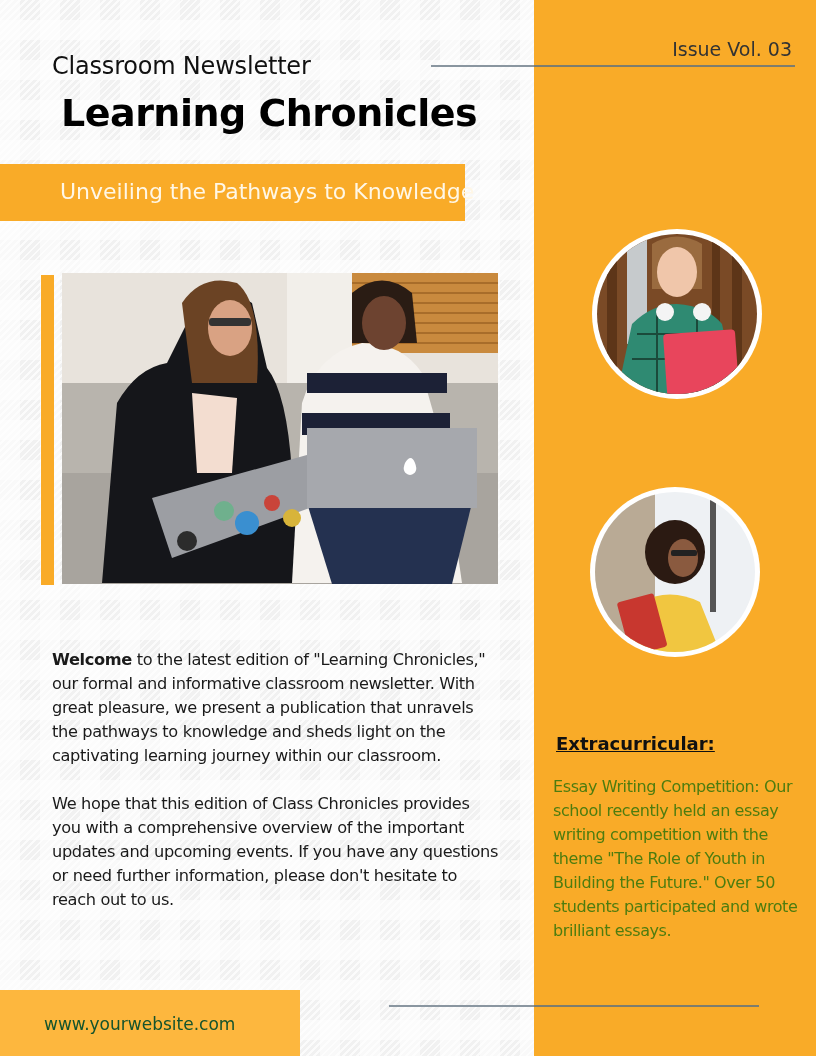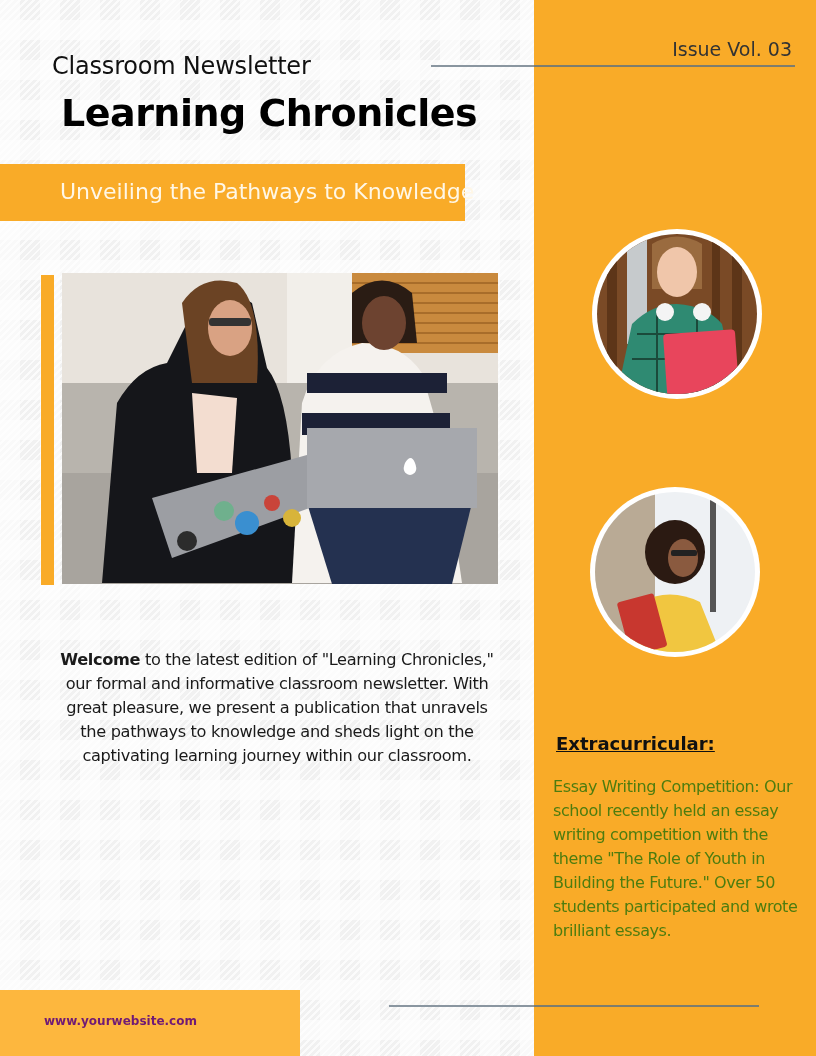--- a/index.html
+++ b/index.html
@@ -36,33 +36,33 @@
   }
   .circle-wrap {
     width: 170px; height: 170px; border-radius: 50%; background: #fff;
     display: flex; align-items: center; justify-content: center;
   }
   .circle-inner { width: 160px; height: 160px; border-radius: 50%; overflow: hidden; position: relative; }
   .body-text {
     left: 52px; top: 648px; width: 450px; font-size: 16.2px; line-height: 24px; color: #1a1a1a;
     font-family: "DejaVu Sans", sans-serif; letter-spacing: -0.35px;
   }
-  .body-text p { margin: 0 0 24px 0; text-align: center; }
+  .body-text p { margin: 0 0 24px 0; }
   .body-text b { font-weight: bold; }
   .extra-title {
     left: 556px; top: 733px; font-size: 18px; font-weight: bold; color: #111;
     font-family: "DejaVu Sans", sans-serif;
     text-decoration: underline;
   }
   .extra-text {
     left: 553px; top: 775px; width: 250px; font-size: 16px; line-height: 24px; color: #4d7c0f;
     font-family: "DejaVu Sans", sans-serif; letter-spacing: -0.4px;
   }
   .footer-bar { left: 0; top: 990px; width: 300px; height: 66px; background: #fdb73e; }
-  .footer-url { left: 44px; top: 1014px; font-size: 12px; font-weight: bold; color: #701a75; font-family: "DejaVu Sans", sans-serif; }
+  .footer-url { left: 44px; top: 1014px; font-size: 17px; font-weight: normal; color: #14532d; font-family: "DejaVu Sans", sans-serif; }
   .rule-bottom { left: 389px; top: 1005px; width: 370px; height: 2px; background: #8a96a0; }
   .rule-bottom-r { left: 534px; top: 1005px; width: 225px; height: 2px; background: #7d7d6e; }
 </style>
 </head>
 <body>
 
 <div class="abs right-panel"></div>
 
 <div class="abs issue">Issue Vol. 03</div>
 <div class="abs rule-top"></div>
@@ -152,20 +152,21 @@
       <ellipse cx="80" cy="60" rx="30" ry="32" fill="#2b1a12"></ellipse>
       <ellipse cx="88" cy="66" rx="15" ry="19" fill="#8a5a3f"></ellipse>
       <rect x="76" y="58" width="26" height="6" rx="2" fill="#222"></rect>
       <rect x="28" y="105" width="38" height="55" rx="3" fill="#c8372f" transform="rotate(-15 47 132)"></rect>
     </svg>
   </div>
 </div>
 
 <div class="abs body-text">
   <p><b>Welcome</b><span> to the latest edition of "Learning Chronicles," our formal and informative classroom newsletter. With great pleasure, we present a publication that unravels the pathways to knowledge and sheds light on the captivating learning journey within our classroom.</span></p>
+  <p>We hope that this edition of Class Chronicles provides you with a comprehensive overview of the important updates and upcoming events. If you have any questions or need further information, please don't hesitate to reach out to us.</p>
 </div>
 
 <div class="abs extra-title">Extracurricular:</div>
 <div class="abs extra-text">Essay Writing Competition: Our school recently held an essay writing competition with the theme "The Role of Youth in Building the Future." Over 50 students participated and wrote brilliant essays.</div>
 
 <div class="abs footer-bar"></div>
 <a class="abs footer-url">www.yourwebsite.com</a>
 <div class="abs rule-bottom"></div>
 <div class="abs rule-bottom-r"></div>
 

